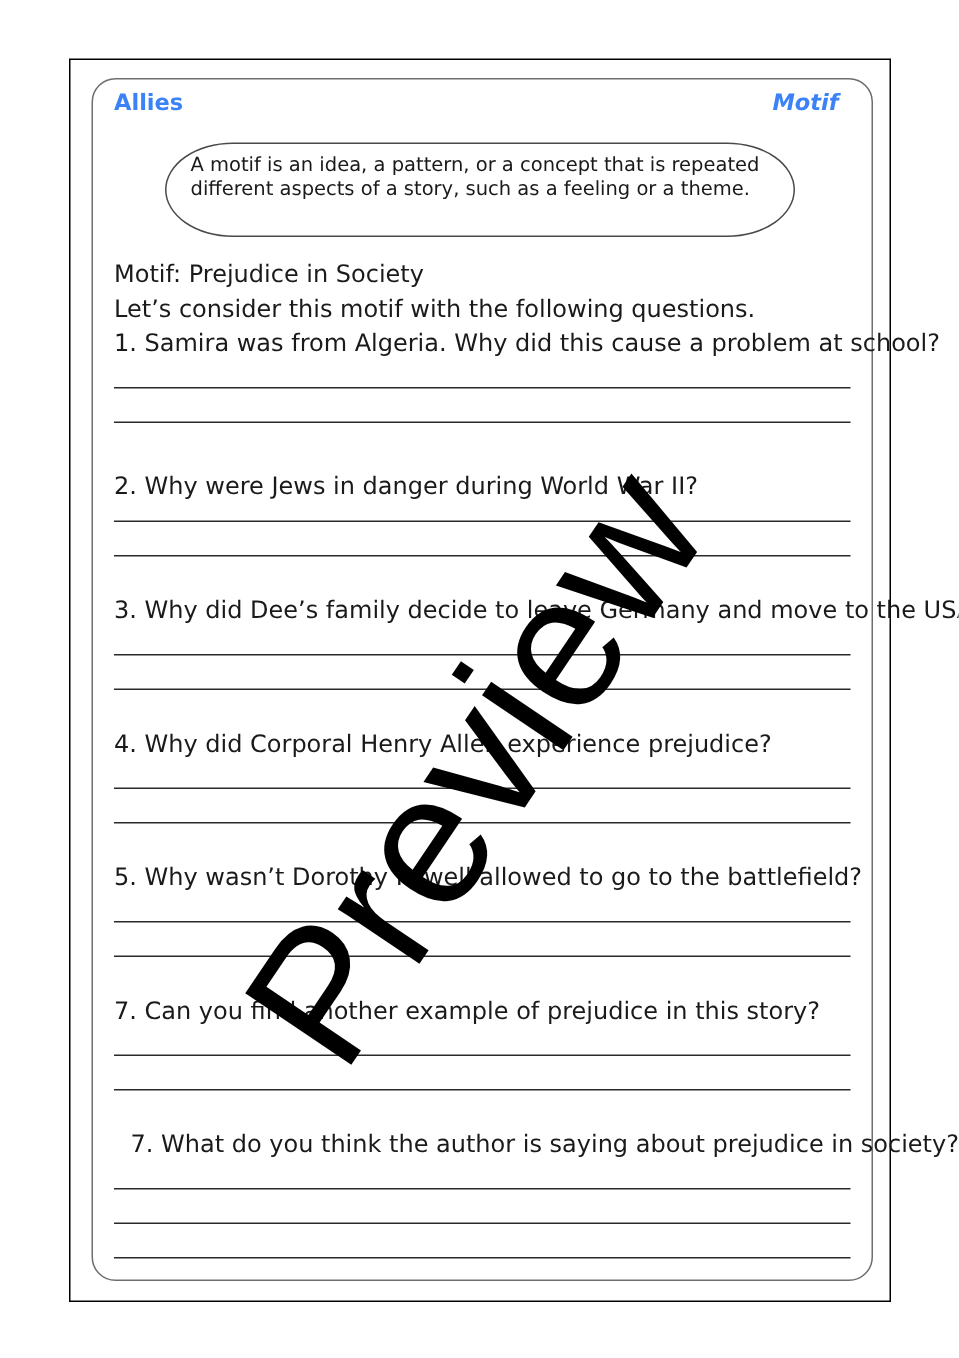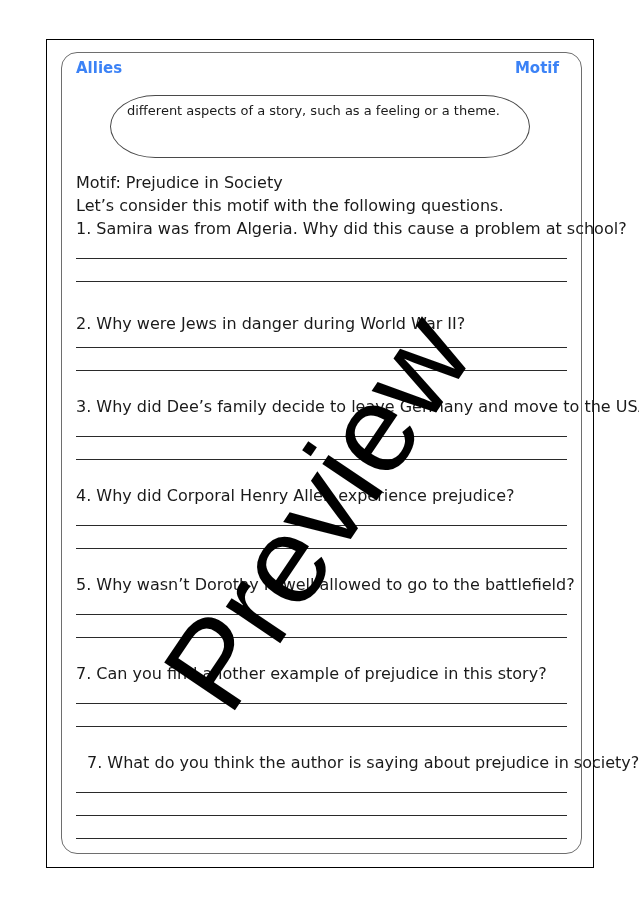--- a/index.html
+++ b/index.html
@@ -37,21 +37,21 @@
     .header-text {
       position: absolute;
       top: 59px;
       font-size: 15px;
       line-height: 18px;
       font-weight: bold;
       color: #3b82f6;
       white-space: nowrap;
     }
     .header-left { left: 76px; }
-    .header-right { right: 80px; text-align: right; }
+    .header-right { right: 80px; text-align: right; font-style: italic; }
 
     .definition-box {
       position: absolute;
       left: 110px;
       top: 95px;
       width: 420px;
       height: 63px;
       border: 1px solid #4a4a4a;
       border-radius: 46px / 32px;
       box-sizing: border-box;
@@ -98,20 +98,21 @@
 <body>
 
 <div class="outer-frame"></div>
 <div class="inner-frame"></div>
 
 <div class="header-text header-left">Allies</div>
 <div class="header-text header-right">Motif</div>
 
 <div class="definition-box"></div>
 <div class="definition-text">
+  <span>A motif is an idea, a pattern, or a concept that is repeated</span>
   <span>different aspects of a story, such as a feeling or a theme.</span>
 </div>
 
 <div class="row-text" style="top:175px;">Motif: Prejudice in Society</div>
 <div class="row-text" style="top:198px;">Let’s consider this motif with the following questions.</div>
 
 <div class="row-text" style="top:221px;">1. Samira was from Algeria. Why did this cause a problem at school?</div>
 <div class="answer-line" style="top:258px;"></div>
 <div class="answer-line" style="top:281px;"></div>
 

